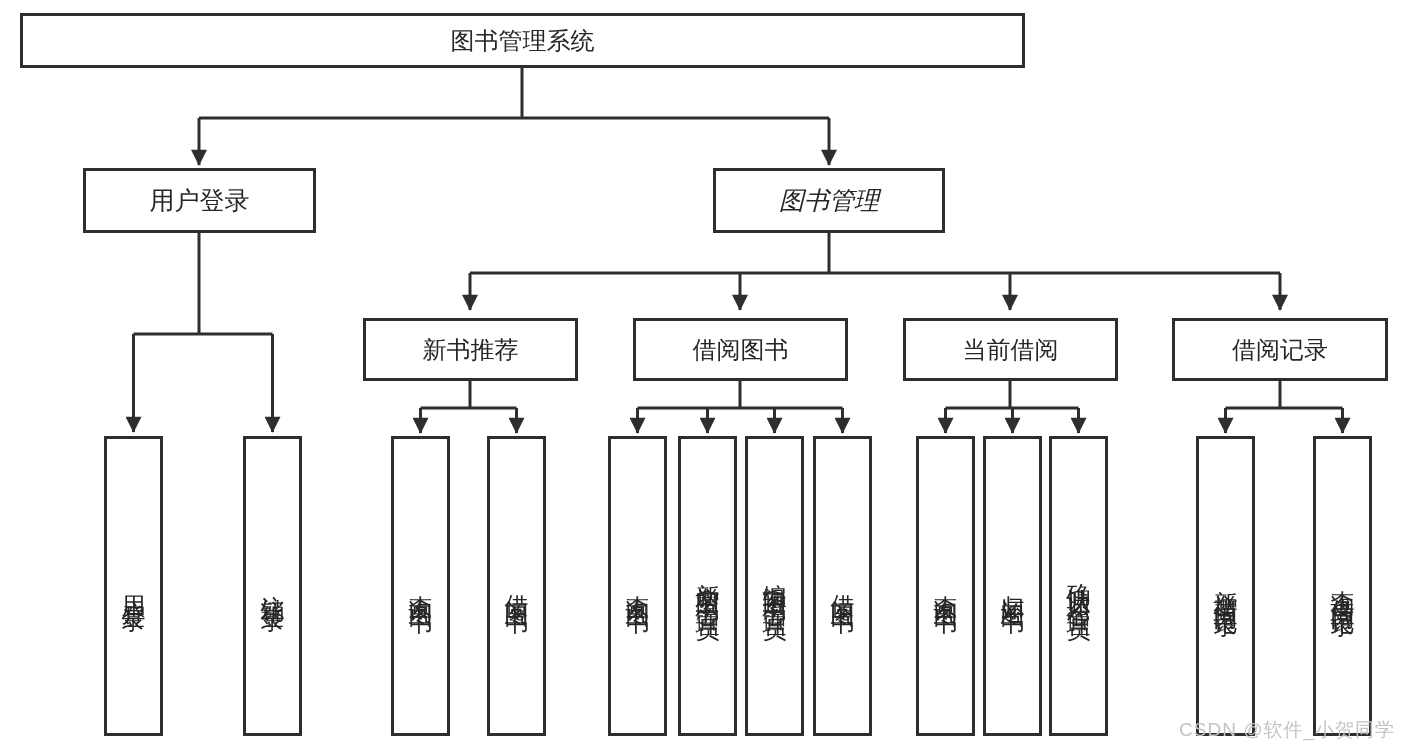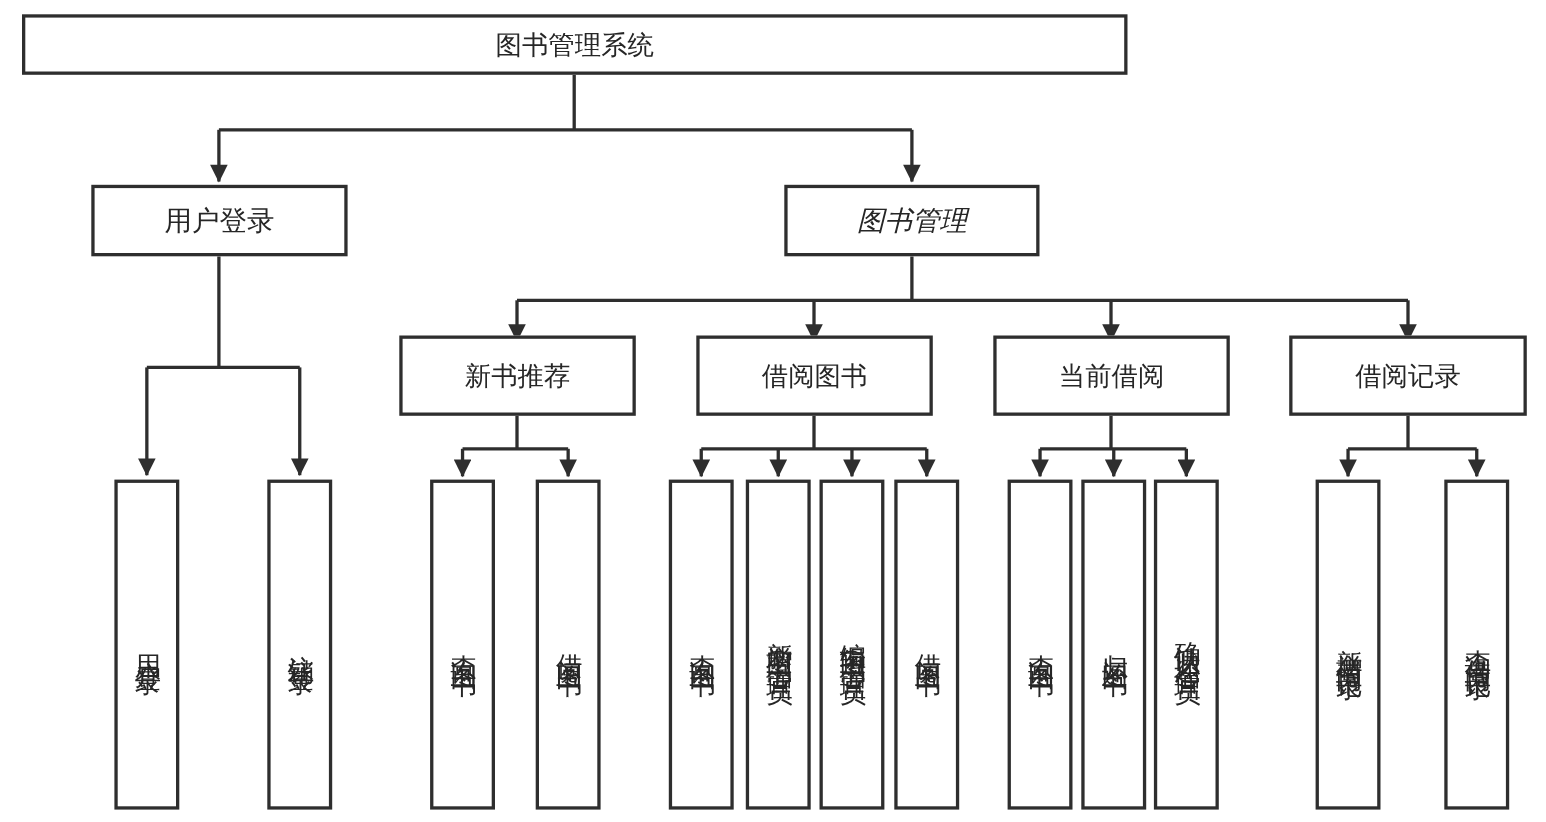--- a/index.html
+++ b/index.html
@@ -26,21 +26,21 @@
   .node{
     position:absolute;box-sizing:border-box;
     background:var(--box-bg);
     border:3px solid var(--line);
     display:flex;align-items:center;justify-content:center;
     color:var(--text);
     white-space:nowrap;
   }
   .root-node{left:20px;top:13px;width:1005px;height:55px;font-size:24px;align-items:center;}
   .row2{top:168px;height:65px;font-size:25px;}
-  .row3{top:305px;height:73px;font-size:24px;}
+  .row3{top:318px;height:63px;font-size:24px;}
   .leaf{top:436px;height:300px;width:59px;font-size:24px;}
   .leaf .vtext{
     writing-mode:vertical-rl;
     text-orientation:mixed;
     letter-spacing:5px;
     line-height:1;
     white-space:nowrap;
   }
   .watermark{
     position:absolute;right:10px;bottom:4px;
@@ -176,14 +176,15 @@
     <span class="vtext">确认归还（管理员）</span>
   </div>
 
   <div class="node leaf" style="left:1196px;">
     <span class="vtext">新增借阅记录</span>
   </div>
   <div class="node leaf" style="left:1313px;">
     <span class="vtext">查询借阅记录</span>
   </div>
 
+  <div class="watermark">CSDN @软件_小贺同学</div>
 
 </div>
 
 </body></html>

